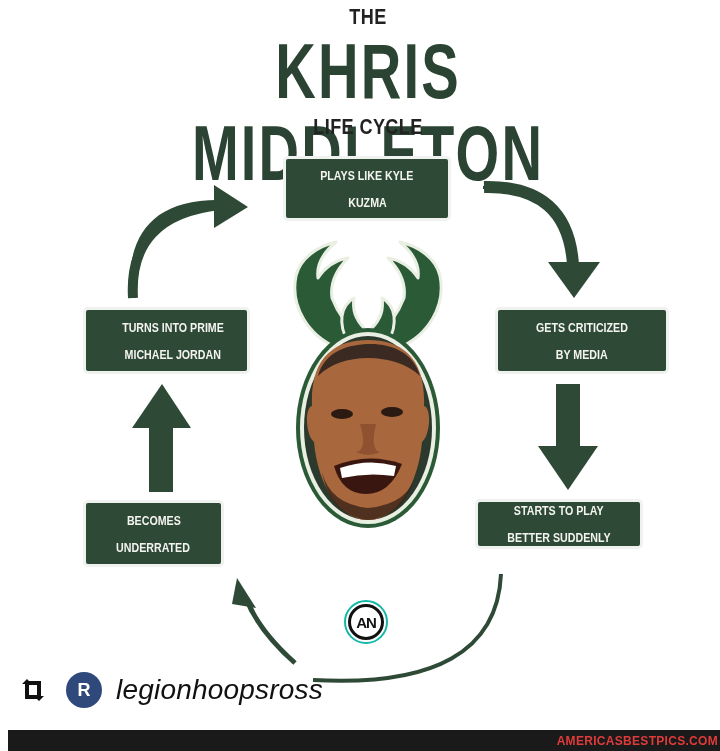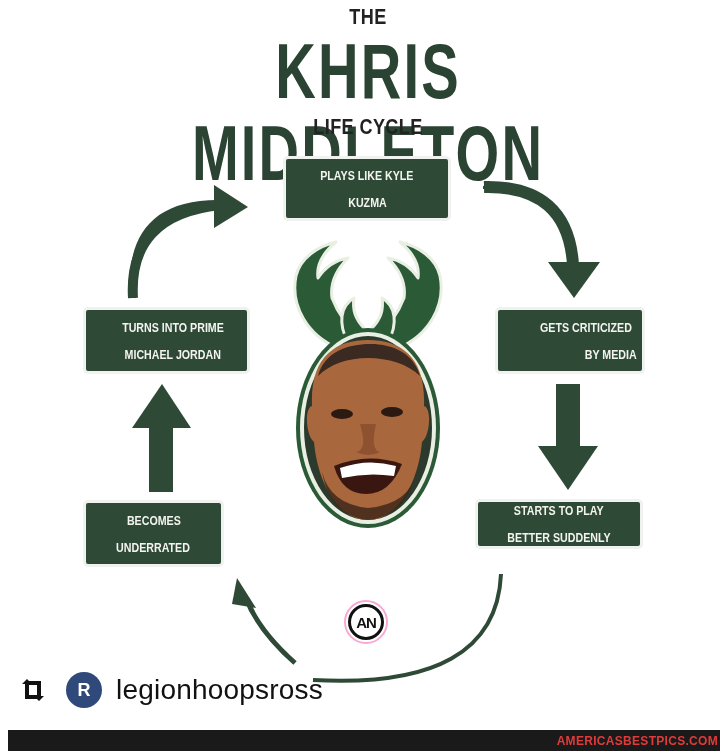--- a/index.html
+++ b/index.html
@@ -31,21 +31,21 @@
       box-shadow: 0 0 0 3px #f0f2ef;
     }
     .box span { display: block; transform: scaleX(0.82); white-space: nowrap; }
 
     .arrows { position: absolute; left: 0; top: 0; width: 720px; height: 751px; }
 
     .face-wrap { position: absolute; left: 270px; top: 236px; width: 180px; height: 300px; }
 
     .an-logo {
       position: absolute; left: 336px; top: 600px; width: 44px; height: 44px;
-      border-radius: 50%; border: 2px solid #f9a8d4; background: #fff;
+      border-radius: 50%; border: 2px solid #14b8a6; background: #fff;
       display: flex; align-items: center; justify-content: center;
     }
     .an-logo-inner {
       width: 36px; height: 36px; border-radius: 50%; border: 3px solid #111;
       display: flex; align-items: center; justify-content: center;
       font-family: "Liberation Sans", sans-serif; font-weight: 700; font-size: 15px; color: #111;
       letter-spacing: -1px;
     }
 
     .repost {
@@ -54,21 +54,21 @@
     }
     .repost-icon { width: 30px; height: 26px; display: flex; align-items: center; justify-content: center; }
     .avatar {
       width: 36px; height: 36px; border-radius: 50%; background: #2f4a7a;
       display: flex; align-items: center; justify-content: center;
       color: #fff; font-family: "Liberation Sans", sans-serif; font-weight: 700; font-size: 18px;
       margin-left: 8px;
     }
     .username {
       font-family: "Liberation Sans", sans-serif; font-size: 28px; color: #111;
-      margin-left: 4px; letter-spacing: 0.2px;
+      margin-left: 4px; letter-spacing: 0.2px; font-style: italic;
     }
 
     .footer-bar {
       position: absolute; left: 0; top: 730px; width: 720px; height: 21px;
       background: #1a1a1a; display: flex; align-items: center; justify-content: flex-end;
       padding-right: 10px;
     }
     .footer-text {
       font-family: "Liberation Sans", sans-serif; font-weight: 700; font-size: 12px;
       color: #e03b3b; letter-spacing: 0.3px;
@@ -111,21 +111,21 @@
       <path d="M493 574 Q488 690 305 680" stroke="#2e4a37" stroke-width="4" fill="none"></path>
       <path d="M287 663 Q250 630 238 598" stroke="#2e4a37" stroke-width="5" fill="none"></path>
       <polygon points="229,578 248,608 224,604" fill="#2e4a37"></polygon>
     </g>
   </svg>
 
   <div class="box" style="left:278px; top:159px; width:162px; height:59px;">
     <span>PLAYS LIKE KYLE</span>
     <span>KUZMA</span>
   </div>
-  <div class="box" style="left:490px; top:310px; width:144px; height:61px;align-items:flex-end;">
+  <div class="box" style="left:490px; top:310px; width:168px; height:61px;">
     <span>GETS CRITICIZED</span>
     <span>BY MEDIA</span>
   </div>
   <div class="box" style="left:470px; top:502px; width:162px; height:44px;">
     <span>STARTS TO PLAY</span>
     <span>BETTER SUDDENLY</span>
   </div>
   <div class="box" style="left:78px; top:503px; width:135px; height:61px;">
     <span>BECOMES</span>
     <span>UNDERRATED</span>

